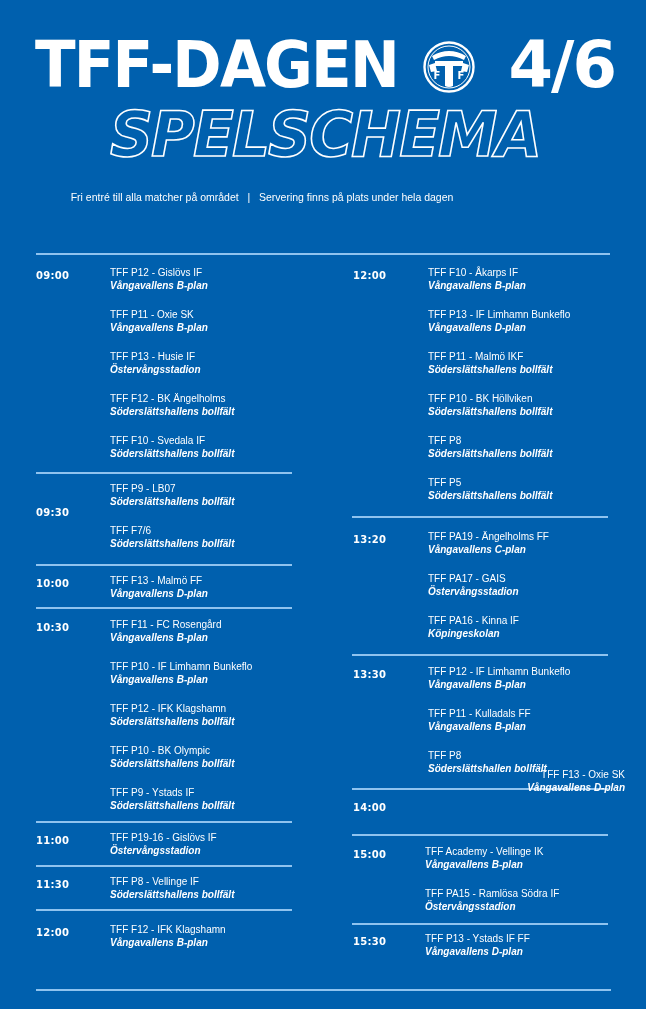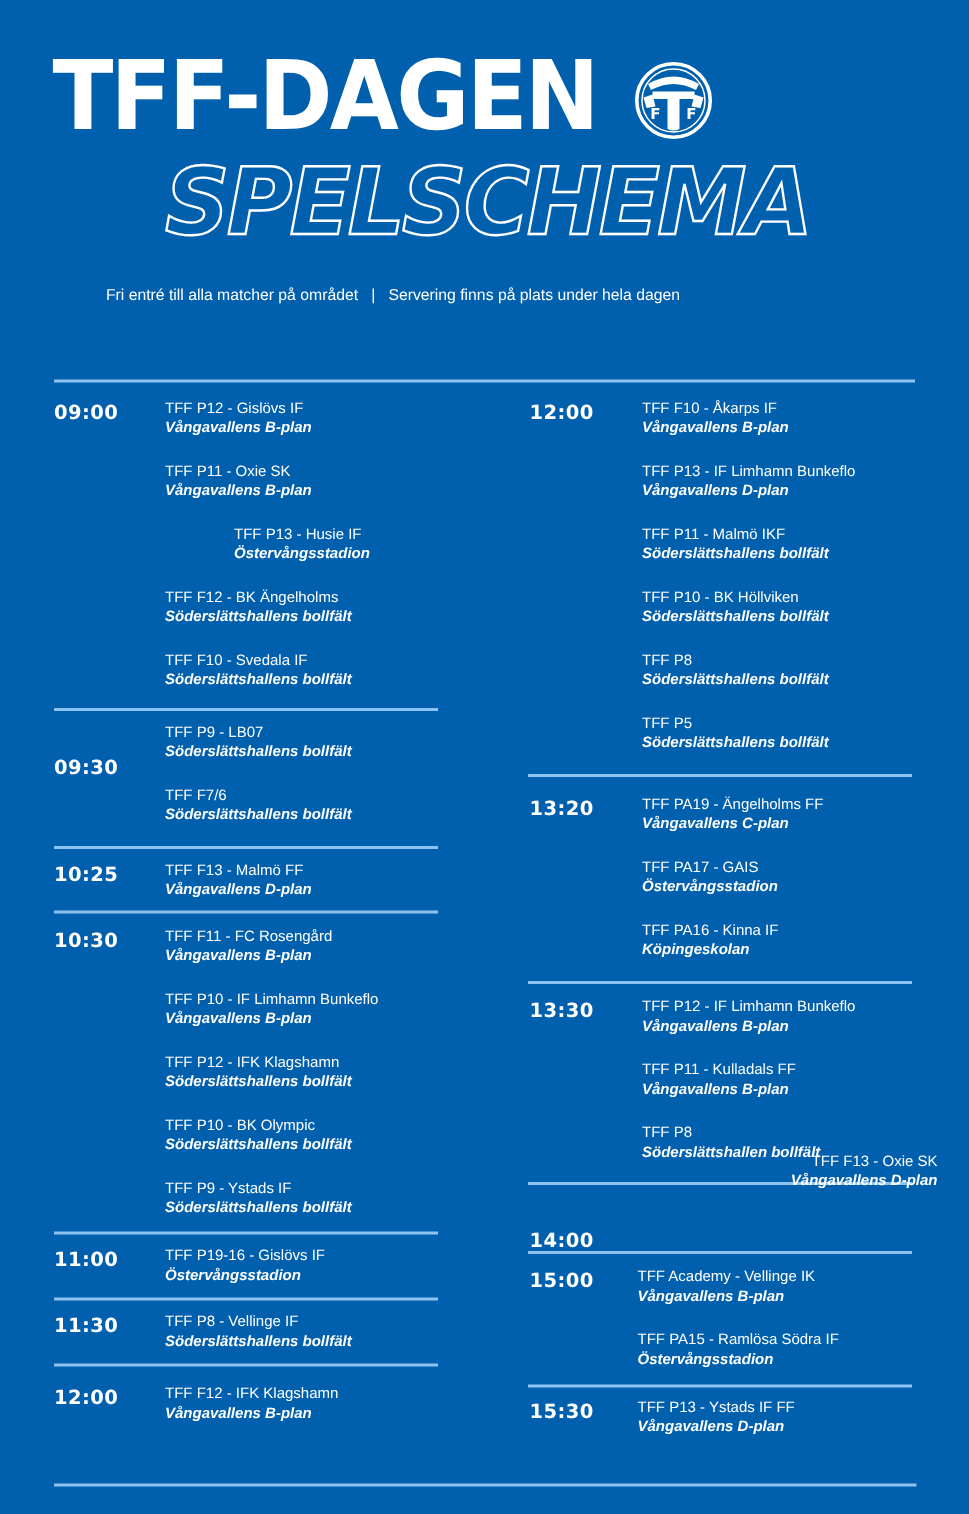--- a/index.html
+++ b/index.html
@@ -37,21 +37,21 @@
   }
   .tagline {
     position: absolute; left: 0; width: 524px; top: 190px;
     text-align: center; font-size: 10.5px; line-height: 14px; white-space: pre;
   }
   .rule {
     position: absolute; height: 2px; background: #8fc3ef;
   }
   .time {
     position: absolute; font-family: "DejaVu Sans", sans-serif;
-    font-weight: bold; font-size: 13px; line-height: 18px; letter-spacing: 0.3px;
+    font-weight: bold; font-size: 10px; line-height: 18px; letter-spacing: 0.3px;
   }
   .match {
     position: absolute; width: 200px;
   }
   .match .teams {
     font-size: 10px; line-height: 13px; white-space: nowrap;
   }
   .match .venue {
     font-size: 10px; line-height: 13px; font-style: italic; font-weight: bold; white-space: nowrap;
   }
@@ -66,20 +66,21 @@
       <circle cx="26" cy="26" r="24.5" fill="none" stroke="#fff" stroke-width="2.4"></circle>
       <circle cx="26" cy="26" r="21" fill="none" stroke="#fff" stroke-width="1"></circle>
       <path d="M9 15 Q26 5 43 15 L41 19 Q26 11 11 19 Z" fill="#fff"></path>
       <path d="M12 20 H40 V25 H30 V45 Q26 47 22 45 V25 H12 Z" fill="#fff"></path>
       <path d="M6 24 L12 22 L14 30 L8 31 Z" fill="#fff"></path>
       <path d="M46 24 L40 22 L38 30 L44 31 Z" fill="#fff"></path>
       <text x="14" y="38" font-size="10" font-weight="bold" fill="#fff" font-family="DejaVu Sans, sans-serif" text-anchor="middle">F</text>
       <text x="38" y="38" font-size="10" font-weight="bold" fill="#fff" font-family="DejaVu Sans, sans-serif" text-anchor="middle">F</text>
     </svg>
   </div>
+  <div class="title-date">4/6</div>
 </div>
 
 <div class="subtitle-outline">
   <svg viewBox="0 0 440 64" width="440" height="64">
     <text x="220" y="56" text-anchor="middle" font-size="62" fill="none" stroke="#ffffff" stroke-width="1.6" letter-spacing="-2" textLength="430" lengthAdjust="spacingAndGlyphs">SPELSCHEMA</text>
   </svg>
 </div>
 
 <div class="tagline"><span>Fri entré till alla matcher på området</span>   <span>|</span>   <span>Servering finns på plats under hela dagen</span></div>
 
@@ -101,21 +102,21 @@
 
   <div class="time" style="left:36px; top:267px;">09:00</div>
   <div class="match" style="left:110px; top:266px;">
     <div class="teams">TFF P12 - Gislövs IF</div>
     <div class="venue">Vångavallens B-plan</div>
   </div>
   <div class="match" style="left:110px; top:308px;">
     <div class="teams">TFF P11 - Oxie SK</div>
     <div class="venue">Vångavallens B-plan</div>
   </div>
-  <div class="match" style="left:110px; top:350px;margin-left:46px;">
+  <div class="match" style="left:110px; top:350px;">
     <div class="teams">TFF P13 - Husie IF</div>
     <div class="venue">Östervångsstadion</div>
   </div>
   <div class="match" style="left:110px; top:392px;">
     <div class="teams">TFF F12 - BK Ängelholms</div>
     <div class="venue">Söderslättshallens bollfält</div>
   </div>
   <div class="match" style="left:110px; top:434px;">
     <div class="teams">TFF F10 - Svedala IF</div>
     <div class="venue">Söderslättshallens bollfält</div>
@@ -124,21 +125,21 @@
   <div class="time" style="left:36px; top:504px;">09:30</div>
   <div class="match" style="left:110px; top:482px;">
     <div class="teams">TFF P9 - LB07</div>
     <div class="venue">Söderslättshallens bollfält</div>
   </div>
   <div class="match" style="left:110px; top:524px;">
     <div class="teams">TFF F7/6</div>
     <div class="venue">Söderslättshallens bollfält</div>
   </div>
 
-  <div class="time" style="left:36px; top:575px;">10:25</div>
+  <div class="time" style="left:36px; top:575px;">10:00</div>
   <div class="match" style="left:110px; top:574px;">
     <div class="teams">TFF F13 - Malmö FF</div>
     <div class="venue">Vångavallens D-plan</div>
   </div>
 
   <div class="time" style="left:36px; top:619px;">10:30</div>
   <div class="match" style="left:110px; top:618px;">
     <div class="teams">TFF F11 - FC Rosengård</div>
     <div class="venue">Vångavallens B-plan</div>
   </div>
@@ -227,21 +228,21 @@
   </div>
   <div class="match" style="left:428px; top:707px;">
     <div class="teams">TFF P11 - Kulladals FF</div>
     <div class="venue">Vångavallens B-plan</div>
   </div>
   <div class="match" style="left:428px; top:749px;">
     <div class="teams">TFF P8</div>
     <div class="venue">Söderslättshallen bollfält</div>
   </div>
 
-  <div class="time" style="left:353px; top:799px;margin-top:20px;">14:00</div>
+  <div class="time" style="left:353px; top:799px;">14:00</div>
   <div class="match" style="left:425px; top:768px;text-align:right;">
     <div class="teams">TFF F13 - Oxie SK</div>
     <div class="venue">Vångavallens D-plan</div>
   </div>
 
   <div class="time" style="left:353px; top:846px;">15:00</div>
   <div class="match" style="left:425px; top:845px;">
     <div class="teams">TFF Academy - Vellinge IK</div>
     <div class="venue">Vångavallens B-plan</div>
   </div>

